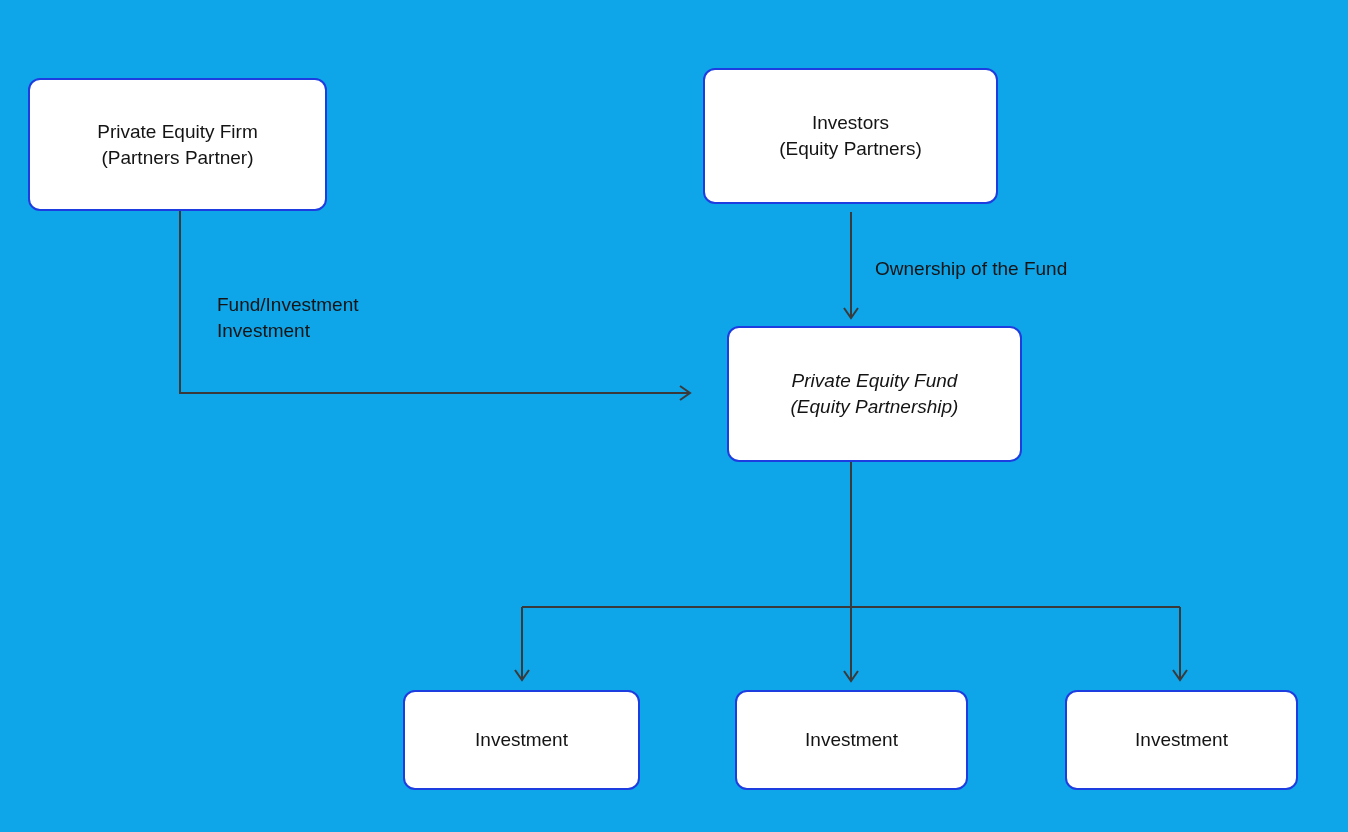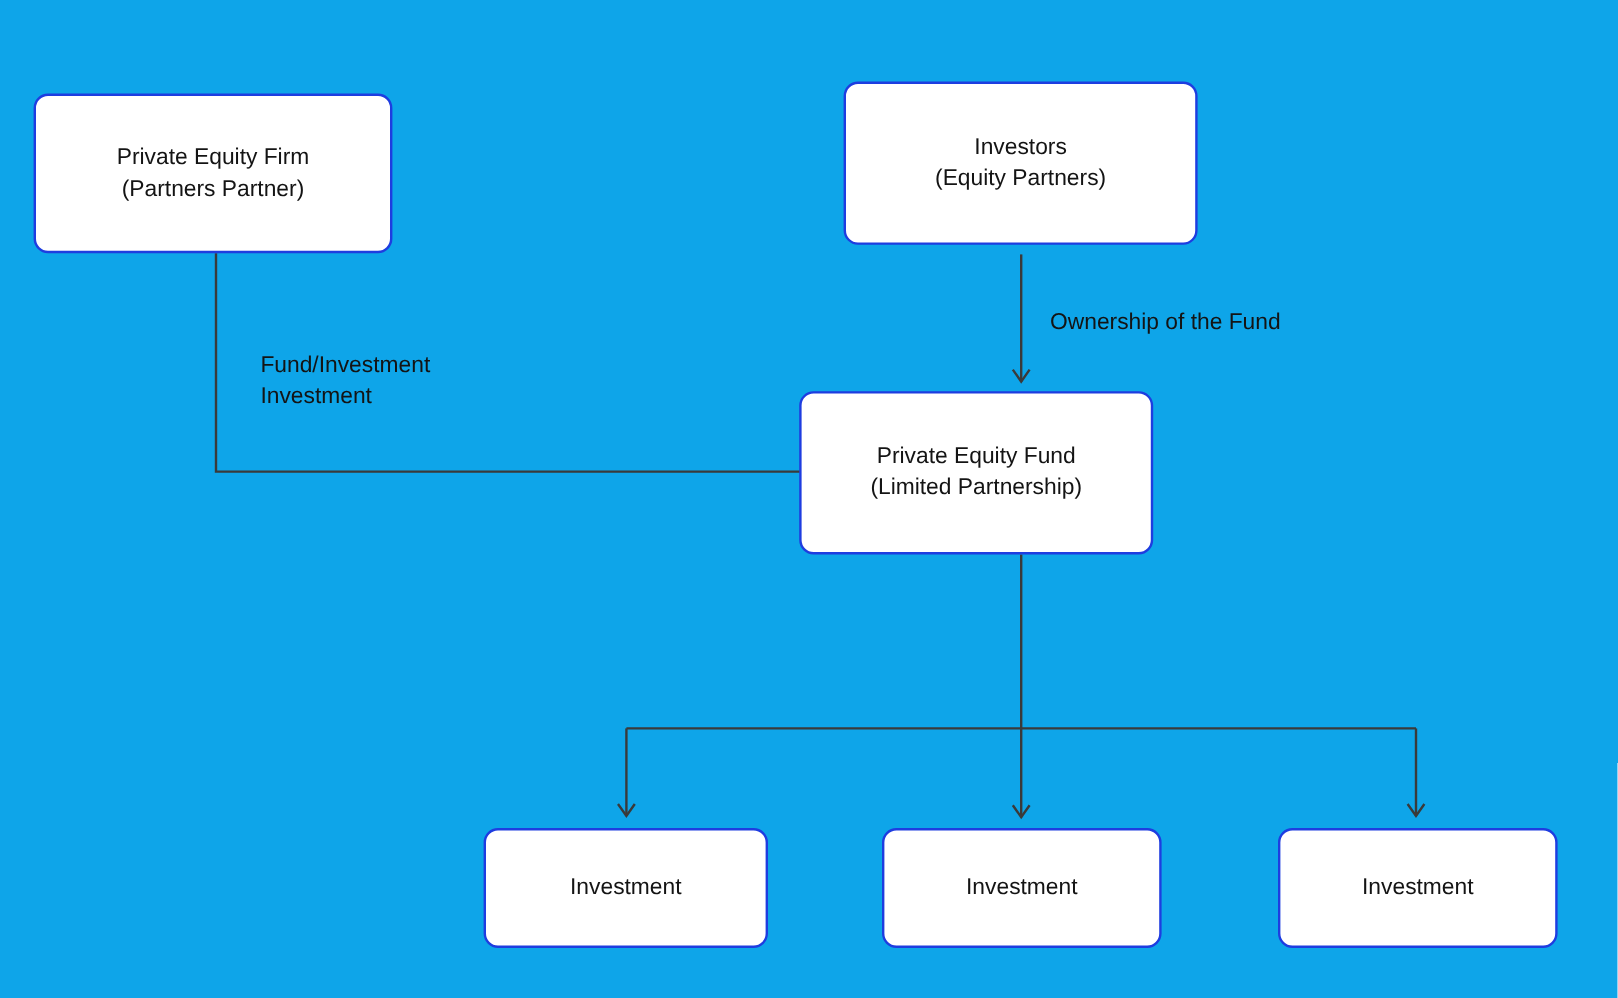--- a/index.html
+++ b/index.html
@@ -38,21 +38,21 @@
     align-items: center;
     justify-content: center;
     text-align: center;
     font-size: 19px;
     line-height: 26px;
     color: #141414;
   }
   .node .node-text { display: block; }
   .node-pe-firm    { left: 28px;   top: 78px;  width: 299px; height: 133px; }
   .node-investors  { left: 703px;  top: 68px;  width: 295px; height: 136px; }
-  .node-pe-fund    { left: 666px;  top: 326px; width: 295px; height: 136px; }
+  .node-pe-fund    { left: 727px;  top: 326px; width: 295px; height: 136px; font-style: italic; }
   .node-inv-1      { left: 403px;  top: 690px; width: 237px; height: 100px; }
   .node-inv-2      { left: 735px;  top: 690px; width: 233px; height: 100px; }
   .node-inv-3      { left: 1065px; top: 690px; width: 233px; height: 100px; }
   .edge-label {
     position: absolute;
     font-size: 19px;
     line-height: 26px;
     color: #141414;
     white-space: nowrap;
   }
@@ -95,21 +95,21 @@
   <div class="node node-investors">
     <div>
       <span class="node-text">Investors</span>
       <span class="node-text">(Equity Partners)</span>
     </div>
   </div>
 
   <div class="node node-pe-fund">
     <div>
       <span class="node-text">Private Equity Fund</span>
-      <span class="node-text">(Limited Partnership)</span>
+      <span class="node-text">(Equity Partnership)</span>
     </div>
   </div>
 
   <div class="node node-inv-1">
     <span class="node-text">Investment</span>
   </div>
 
   <div class="node node-inv-2">
     <span class="node-text">Investment</span>
   </div>

